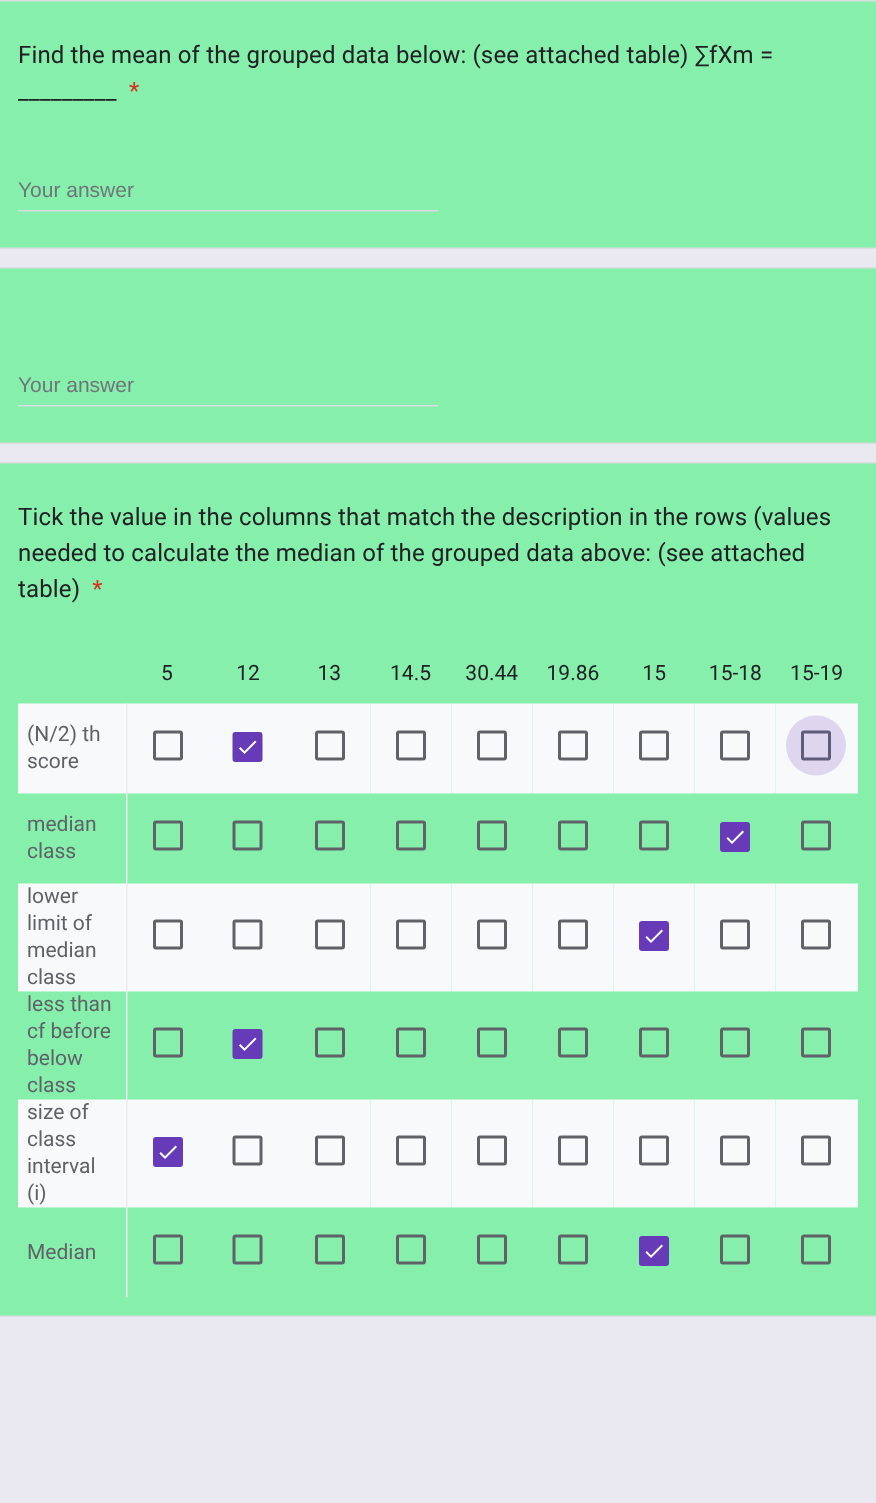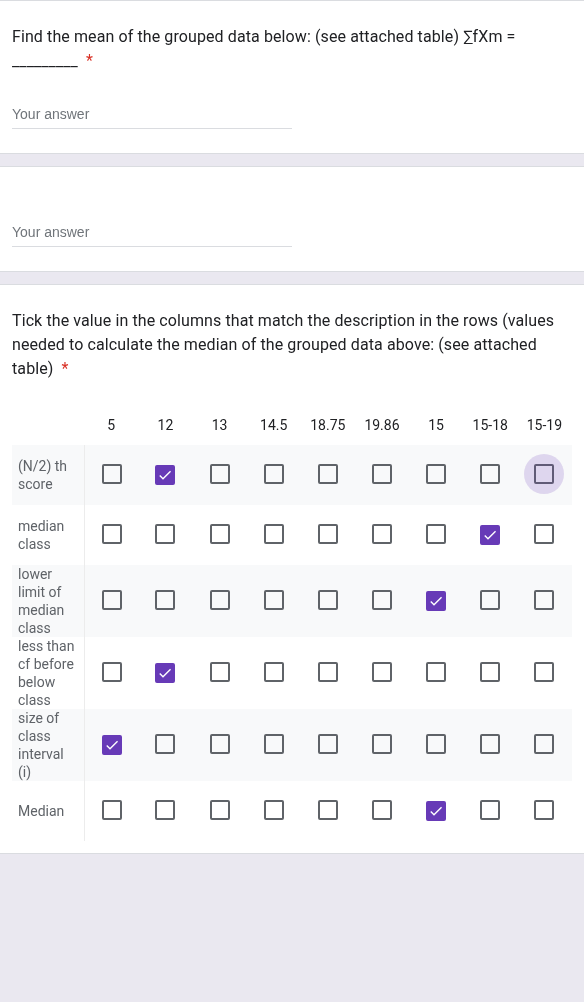--- a/index.html
+++ b/index.html
@@ -6,39 +6,39 @@
   html, body {
     margin: 0;
     padding: 0;
     font-family: Roboto, Arial, sans-serif;
     font-size: 14px;
     color: #202124;
     background: #eae8f0;
     width: 584px;
   }
   .card {
-    background: #ffffff;
+    background: #86efac;
     border-top: 1px solid #dadce0;
     border-bottom: 1px solid #dadce0;
     margin-bottom: 12px;
     padding: 24px 12px 24px 12px;
   }
   .card:last-child { margin-bottom: 0; }
   .question-title {
     font-size: 16px;
     line-height: 24px;
     color: #202124;
     letter-spacing: 0.1px;
   }
   .required {
     color: #d93025;
     padding-left: 4px;
   }
   .answer-input {
-    margin-top: 27px;
+    margin-top: 39px;
     width: 280px;
   }
   .answer-input input {
     width: 100%;
     border: none;
     border-bottom: 1px solid #dadce0;
     font-size: 14px;
     padding: 6px 0;
     outline: none;
     background: transparent;
@@ -165,21 +165,21 @@
           <col class="val-col">
       </colgroup>
       <thead>
         <tr>
           <th class="col-head row-head-col"></th>
 
         <th class="col-head">5</th>
             <th class="col-head">12</th>
             <th class="col-head">13</th>
             <th class="col-head">14.5</th>
-            <th class="col-head">18.75</th>
+            <th class="col-head">30.44</th>
             <th class="col-head">19.86</th>
             <th class="col-head">15</th>
             <th class="col-head">15-18</th>
             <th class="col-head">15-19</th>
           </tr>
       </thead>
       <tbody>
 
       <tr>
             <th class="row-head">(N/2) th score</th>

